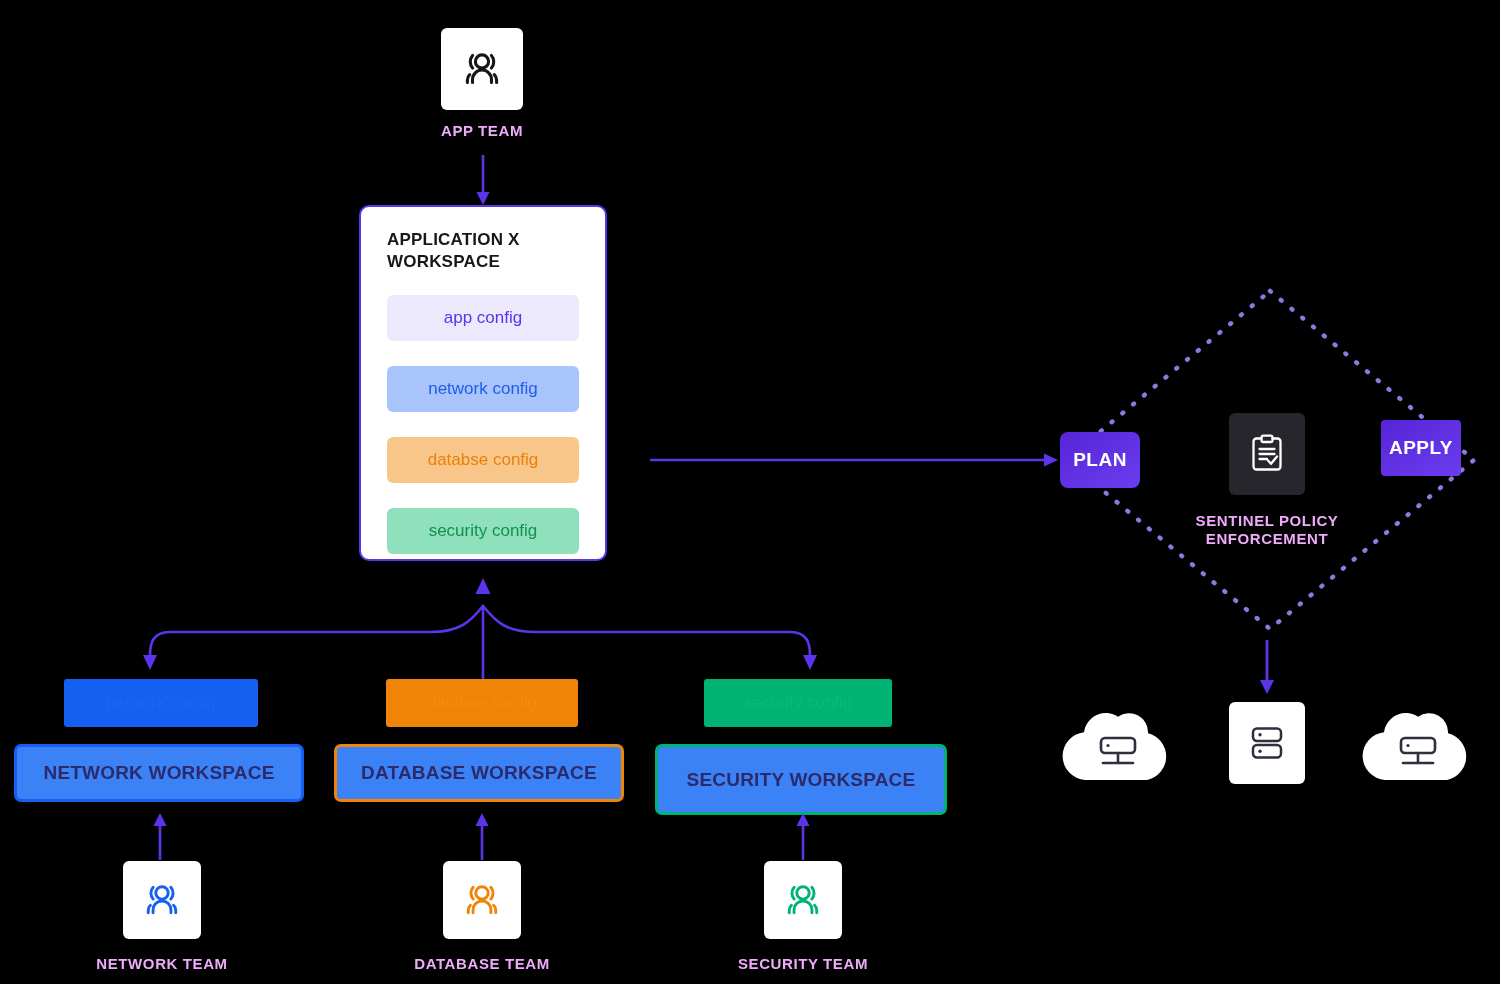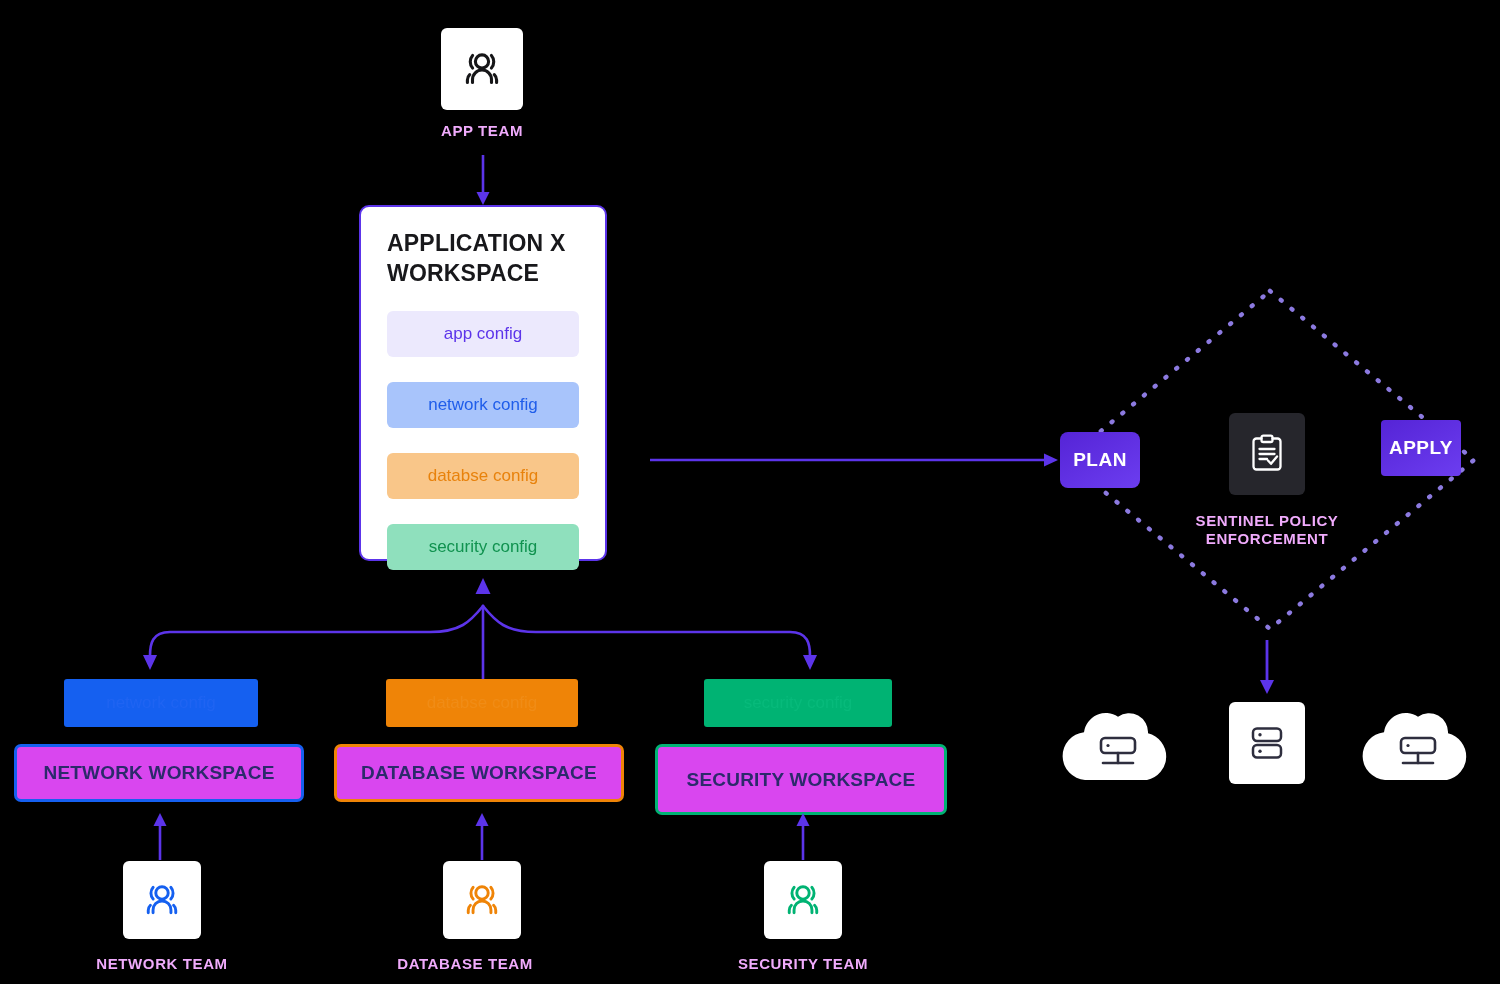--- a/index.html
+++ b/index.html
@@ -45,21 +45,21 @@
   
   .ws-card {
     background: #ffffff;
     border: 2px solid #5c34ea;
     border-radius: 10px;
     box-sizing: border-box;
     padding: 22px 26px;
   }
   .ws-card-title {
     color: #18181b;
-    font-size: 23px;
+    font-size: 17px;
     font-weight: 700;
     line-height: 1.3;
     letter-spacing: 0.2px;
     margin: 0 0 22px 0;
     white-space: pre-line;
   }
   .cfg-chip {
     height: 46px;
     border-radius: 6px;
     display: flex;
@@ -76,21 +76,21 @@
     border-radius: 3px;
     display: flex;
     align-items: center;
     justify-content: center;
     font-size: 17px;
     font-weight: 400;
   }
 
   
   .ws-box {
-    background: #d946ef;
+    background: #3b82f6;
     border-radius: 7px;
     box-sizing: border-box;
     display: flex;
     align-items: center;
     justify-content: center;
     color: #2c2a6b;
     font-size: 19px;
     font-weight: 700;
     letter-spacing: 0.2px;
   }
@@ -294,21 +294,21 @@
       <svg width="44" height="32" viewBox="0 0 46 34" fill="none" stroke="#ef8407" stroke-width="3.1" stroke-linecap="round" stroke-linejoin="round">
         <circle cx="23" cy="9.5" r="6.6"></circle>
         <path d="M13.6 3.5 A9.5 9.5 0 0 0 13.6 16"></path>
         <path d="M32.4 3.5 A9.5 9.5 0 0 1 32.4 16"></path>
         <path d="M13.5 30.5 v-3 a9.5 9.5 0 0 1 19 0 v3"></path>
         <path d="M8.4 30.5 v-2.5 a7.5 7.5 0 0 1 2.3-5.4"></path>
         <path d="M37.6 30.5 v-2.5 a7.5 7.5 0 0 0 -2.3-5.4"></path>
       </svg>
     </span>
   </div>
-  <div class="abs caption" style="left:365px; top:955px; width:200px;">DATABASE TEAM</div>
+  <div class="abs caption" style="left:382px; top:955px; width:200px;">DATABASE TEAM</div>
 
   <div class="abs color-bar" style="left:704px; top:679px; width:188px; height:48px; background:#00b373; color:#07ba7b;">
     <span>security config</span>
   </div>
   <div class="abs ws-box" style="left:655px; top:744px; width:292px; height:71px; border:3px solid #00b373;">
     <span>SECURITY WORKSPACE</span>
   </div>
   <svg class="abs" style="left:791px; top:812px;" width="24" height="48" viewBox="0 0 24 48">
     <line x1="12" y1="48" x2="12" y2="10" stroke="#5c34ea" stroke-width="2.6"></line>
     <path d="M12 1 L5.5 14 L18.5 14 Z" fill="#5c34ea"></path>

